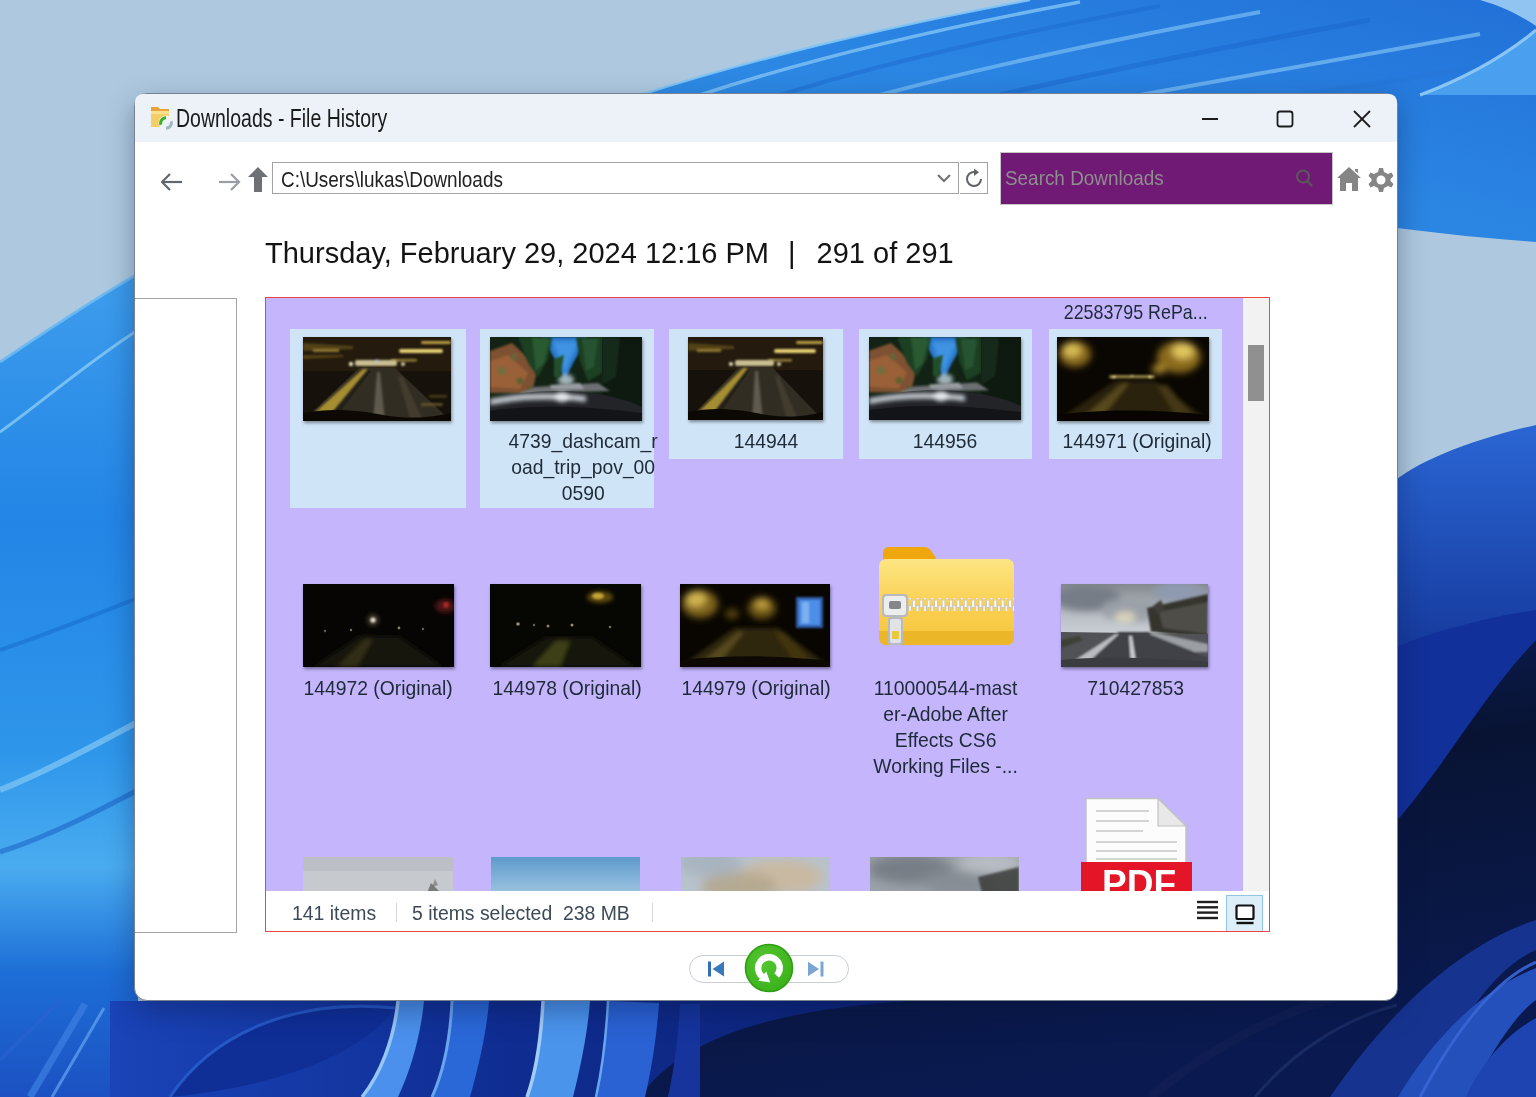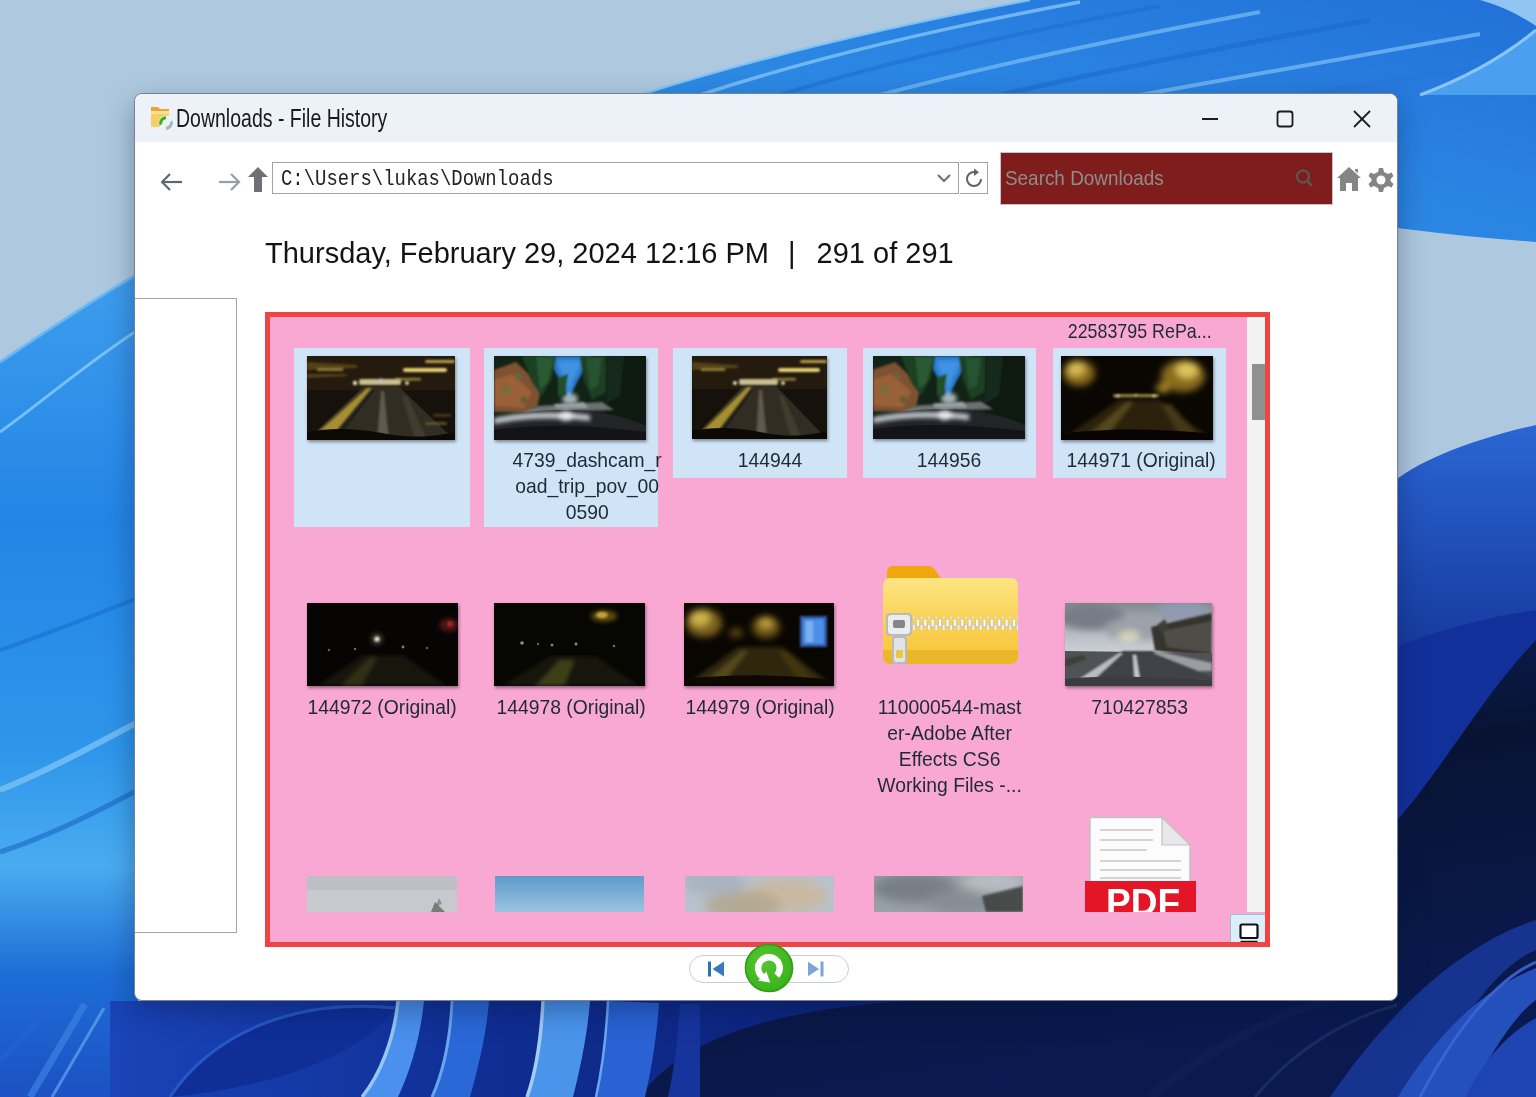--- a/index.html
+++ b/index.html
@@ -1,41 +1,41 @@
 <!DOCTYPE html>
 <html><head>
 <meta charset="utf-8">
 <style>
   html,body{margin:0;padding:0;width:1536px;height:1097px;overflow:hidden;
     font-family:"Liberation Sans",sans-serif;}
   #stage{position:absolute;left:0;top:0;width:1536px;height:1097px;overflow:hidden;}
   #wall{position:absolute;left:0;top:0;}
   #win{position:absolute;left:134px;top:93px;width:1264px;height:908px;
-    background:#ffffff;border-radius:8px;border:1px solid #77828e;
+    background:#ffffff;border-radius:13px;border:1px solid #77828e;
     box-shadow:0 10px 28px rgba(10,20,60,.35);box-sizing:border-box;}
   #titlebar{position:absolute;left:0;top:0;width:100%;height:48px;background:#edf2f8;
     border-radius:8px 8px 0 0;}
   #titletxt{position:absolute;left:41px;top:10px;font-size:25px;color:#1a1a1a;
     transform:scaleX(.78);transform-origin:0 50%;white-space:nowrap;}
   .abs{position:absolute;}
   #addr{position:absolute;left:137px;top:68px;width:687px;height:32px;border:1px solid #a3a3a3;
-    background:#fff;box-sizing:border-box;font-family:Liberation Mono, monospace;}
+    background:#fff;box-sizing:border-box;}
   #addrtxt{position:absolute;left:8px;top:4px;font-size:22px;color:#222;
     transform:scaleX(.86);transform-origin:0 50%;white-space:nowrap;}
   #refreshbtn{position:absolute;left:825px;top:68px;width:28px;height:32px;border:1px solid #a3a3a3;
     border-left:none;background:#fff;box-sizing:border-box;}
   #search{position:absolute;left:865px;top:58px;width:333px;height:53px;border:1px solid #c6c6c6;
-    background:#7f1d1d;box-sizing:border-box;}
+    background:#701a75;box-sizing:border-box;}
   #searchtxt{position:absolute;left:4px;top:13px;font-size:21px;color:#8e8e8e;
     transform:scaleX(.9);transform-origin:0 50%;white-space:nowrap;}
   #heading{position:absolute;left:130px;top:143px;font-size:29px;color:#131313;white-space:nowrap;}
   #leftpanel{position:absolute;left:0px;top:204px;width:102px;height:635px;
     border:1px solid #a6a6a6;border-left:none;background:#fff;box-sizing:border-box;}
-  #list{position:absolute;left:130px;top:218px;width:1005px;height:635px;
-    border:5px solid #ef4444;background:#f9a8d4;box-sizing:border-box;overflow:hidden;}
+  #list{position:absolute;left:130px;top:203px;width:1005px;height:635px;
+    border:1px solid #ef4444;background:#c4b5fd;box-sizing:border-box;overflow:hidden;}
   .tile{position:absolute;background:#cfe4f7;}
   .thumb{position:absolute;box-shadow:1px 2px 3px rgba(0,0,0,.4);overflow:hidden;}
   .lbl{position:absolute;font-size:21px;line-height:26px;color:#1e2a36;text-align:center;
     white-space:pre-line;}
   .lblsx{display:inline-block;transform:scaleX(.92);transform-origin:50% 50%;white-space:pre-line;}
   #statusbar{position:absolute;left:0;bottom:0;width:100%;height:40px;background:#fff;}
   .stattxt{position:absolute;top:11px;font-size:20px;color:#3c4a58;white-space:nowrap;
     transform:scaleX(.97);transform-origin:0 50%;}
   .statsep{position:absolute;top:12px;width:1px;height:19px;background:#d5d5d5;}
   #sbtrack{position:absolute;left:977px;top:0px;width:27px;height:595px;background:#f2f2f2;}
@@ -563,20 +563,34 @@
         <line x1="15" y1="34" x2="62" y2="34"></line>
         <line x1="15" y1="45" x2="96" y2="45"></line>
             <line x1="15" y1="54" x2="96" y2="54"></line>
       </g>
       <line x1="15" y1="62" x2="96" y2="62" stroke="#cfd8cf" stroke-width="2"></line>
       <rect x="0" y="65" width="111" height="31" fill="#e31526"></rect>
       <text x="21" y="99" font-family="Liberation Sans, sans-serif" font-size="37" font-weight="bold" fill="#ffffff" transform="scale(1,1)">PDF</text>
     </svg>
     <div id="sbtrack"></div>
     <div id="sbthumb"></div>
+    <div id="statusbar">
+      <div class="stattxt" style="left:26px">141 items</div>
+      <div class="statsep" style="left:130px"></div>
+      <div class="stattxt" style="left:146px">5 items selected&nbsp;&nbsp;238 MB</div>
+      <div class="statsep" style="left:386px"></div>
+      <svg class="abs" style="left:930px;top:9px" width="24" height="20" viewBox="0 0 24 20">
+        <g stroke="#1f1f1f" stroke-width="2.4">
+          <line x1="1" y1="2" x2="22" y2="2"></line>
+              <line x1="1" y1="7.3" x2="22" y2="7.3"></line>
+          <line x1="1" y1="12.6" x2="22" y2="12.6"></line>
+              <line x1="1" y1="18" x2="22" y2="18"></line>
+        </g>
+      </svg>
+    </div>
     <div id="viewbtn">
       <svg class="abs" style="left:8px;top:8px" width="22" height="21" viewBox="0 0 22 21">
         <rect x="1.5" y="1.5" width="17" height="13.5" rx="1.5" fill="#fff" stroke="#111" stroke-width="2.2"></rect>
         <line x1="1.5" y1="19" x2="18.5" y2="19" stroke="#111" stroke-width="2.4"></line>
       </svg>
     </div>
   </div>
 
   <div id="navpill"></div>
   <svg class="abs" style="left:566px;top:864px" width="30" height="22" viewBox="0 0 30 22">

